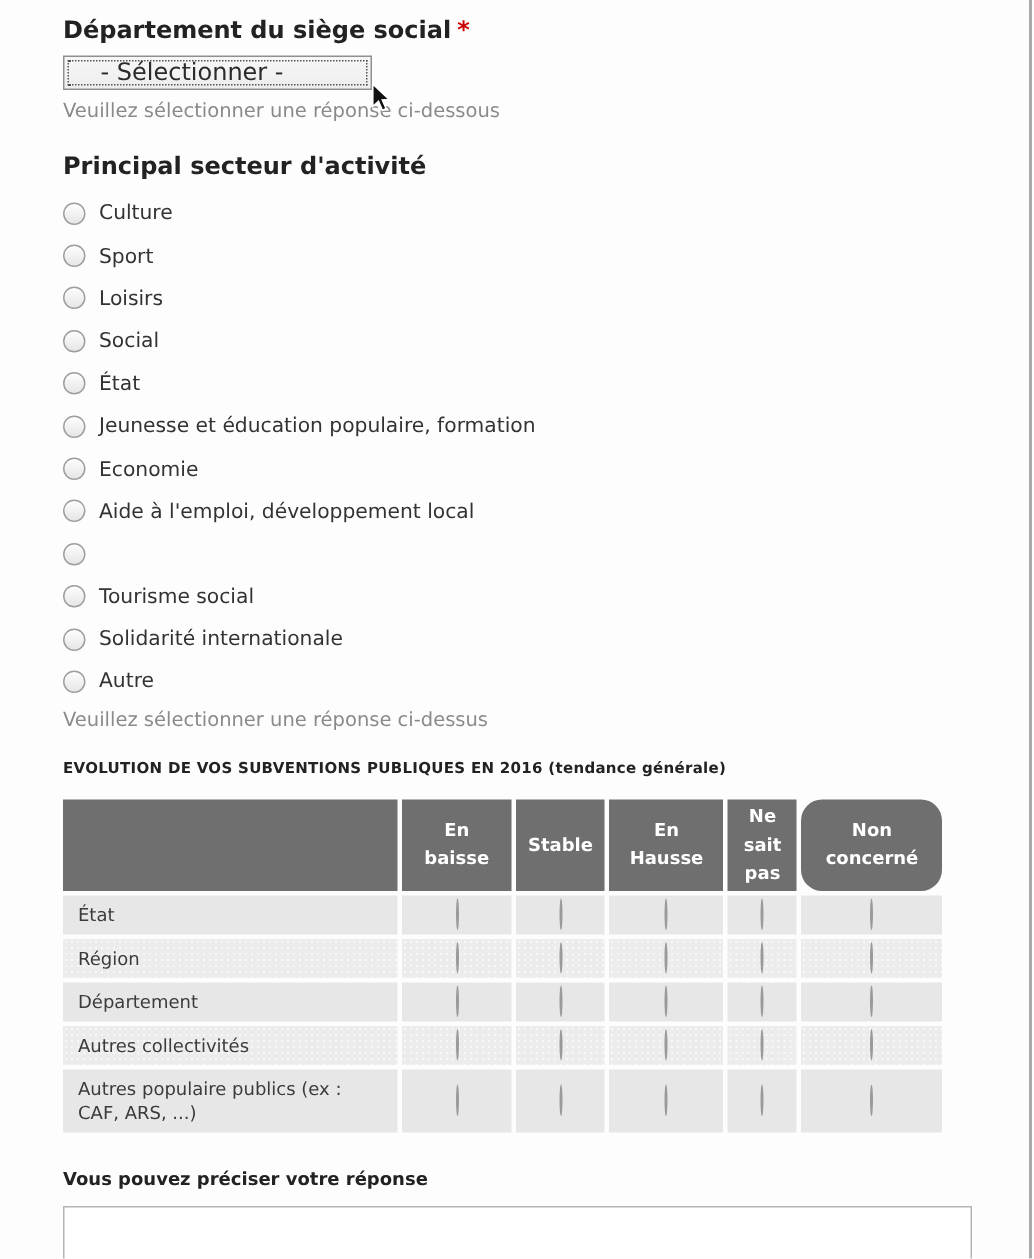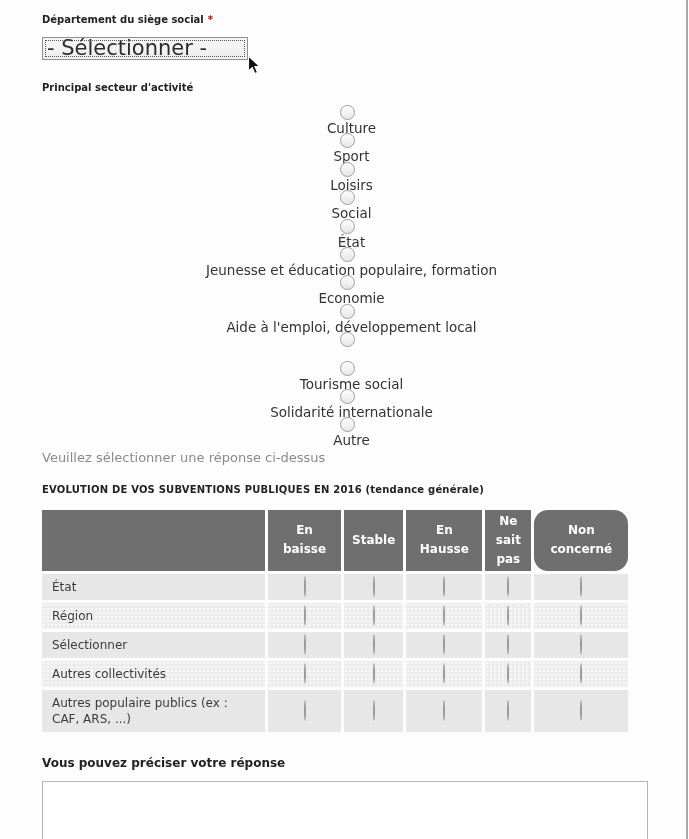--- a/index.html
+++ b/index.html
@@ -5,39 +5,39 @@
   html,body{margin:0;padding:0;}
   body{
     width:689px;height:839px;overflow:hidden;position:relative;
     background:#fdfdfd;
     font-family:"DejaVu Sans","Liberation Sans",sans-serif;
     color:#333;
   }
   .page{position:absolute;left:42px;top:0;width:610px;}
   .page-edge{position:absolute;top:0;left:686px;width:2px;height:839px;background:#a9a9a9;}
 
-  .q-label{margin:0;font-size:10px;font-weight:bold;color:#222;line-height:17px;}
+  .q-label{margin:0;font-size:16px;font-weight:bold;color:#222;line-height:17px;}
   .q-label.first{margin-top:11px;}
   .required{color:#cc0000;font-weight:bold;margin-left:4px;}
 
   .select-box{
     margin-top:9px;width:206px;height:23px;box-sizing:border-box;
     background:linear-gradient(180deg,#f7f7f7 0%,#ededed 100%);
     border:1px solid #8f8f8f;
     outline:1px dotted #555;outline-offset:-4px;
-    font-size:21px;color:#2b2b2b;line-height:20px;padding:0 4px;
+    font-size:16px;color:#2b2b2b;line-height:20px;padding:0 24px;
     white-space:nowrap;overflow:hidden;cursor:default;
   }
 
   .helper{margin-top:7px;font-size:13px;color:#8a8a8a;line-height:16px;}
 
   .q2-label{margin-top:19px;}
 
   .radio-list{margin-top:9px;}
-  .radio-item{height:28.4px;display:flex;align-items:center;flex-direction:column;}
+  .radio-item{height:28.4px;display:flex;align-items:center;}
   .radio{
     width:13px;height:13px;border-radius:50%;flex:0 0 auto;
     border:1px solid #9e9e9e;
     background:linear-gradient(180deg,#fdfdfd 0%,#e6e6e6 100%);
     box-shadow:inset 0 1px 1px rgba(255,255,255,.9);
   }
   .radio-item .lbl{margin-left:9px;font-size:13.5px;color:#333;}
 
   .helper2{margin-top:4px;margin-bottom:0;}
 
@@ -78,20 +78,21 @@
 <body>
 
 <div class="page">
 
   <div class="q-label first">
     <span>Département du siège social</span><span class="required">*</span>
   </div>
 
   <div class="select-box">- Sélectionner -</div>
 
+  <div class="helper">Veuillez sélectionner une réponse ci-dessous</div>
 
   <div class="q-label q2-label">Principal secteur d'activité</div>
 
   <div class="radio-list">
     <div class="radio-item">
       <span class="radio"></span>
       <span class="lbl">Culture</span>
     </div>
     <div class="radio-item">
       <span class="radio"></span>
@@ -164,21 +165,21 @@
       </tr>
       <tr>
         <td class="row-label">Région</td>
         <td class="cell"><span class="radio lg"></span></td>
         <td class="cell"><span class="radio lg"></span></td>
         <td class="cell"><span class="radio lg"></span></td>
         <td class="cell"><span class="radio lg"></span></td>
         <td class="cell"><span class="radio lg"></span></td>
       </tr>
       <tr>
-        <td class="row-label">Sélectionner</td>
+        <td class="row-label">Département</td>
         <td class="cell"><span class="radio lg"></span></td>
         <td class="cell"><span class="radio lg"></span></td>
         <td class="cell"><span class="radio lg"></span></td>
         <td class="cell"><span class="radio lg"></span></td>
         <td class="cell"><span class="radio lg"></span></td>
       </tr>
       <tr>
         <td class="row-label">Autres collectivités</td>
         <td class="cell"><span class="radio lg"></span></td>
         <td class="cell"><span class="radio lg"></span></td>

